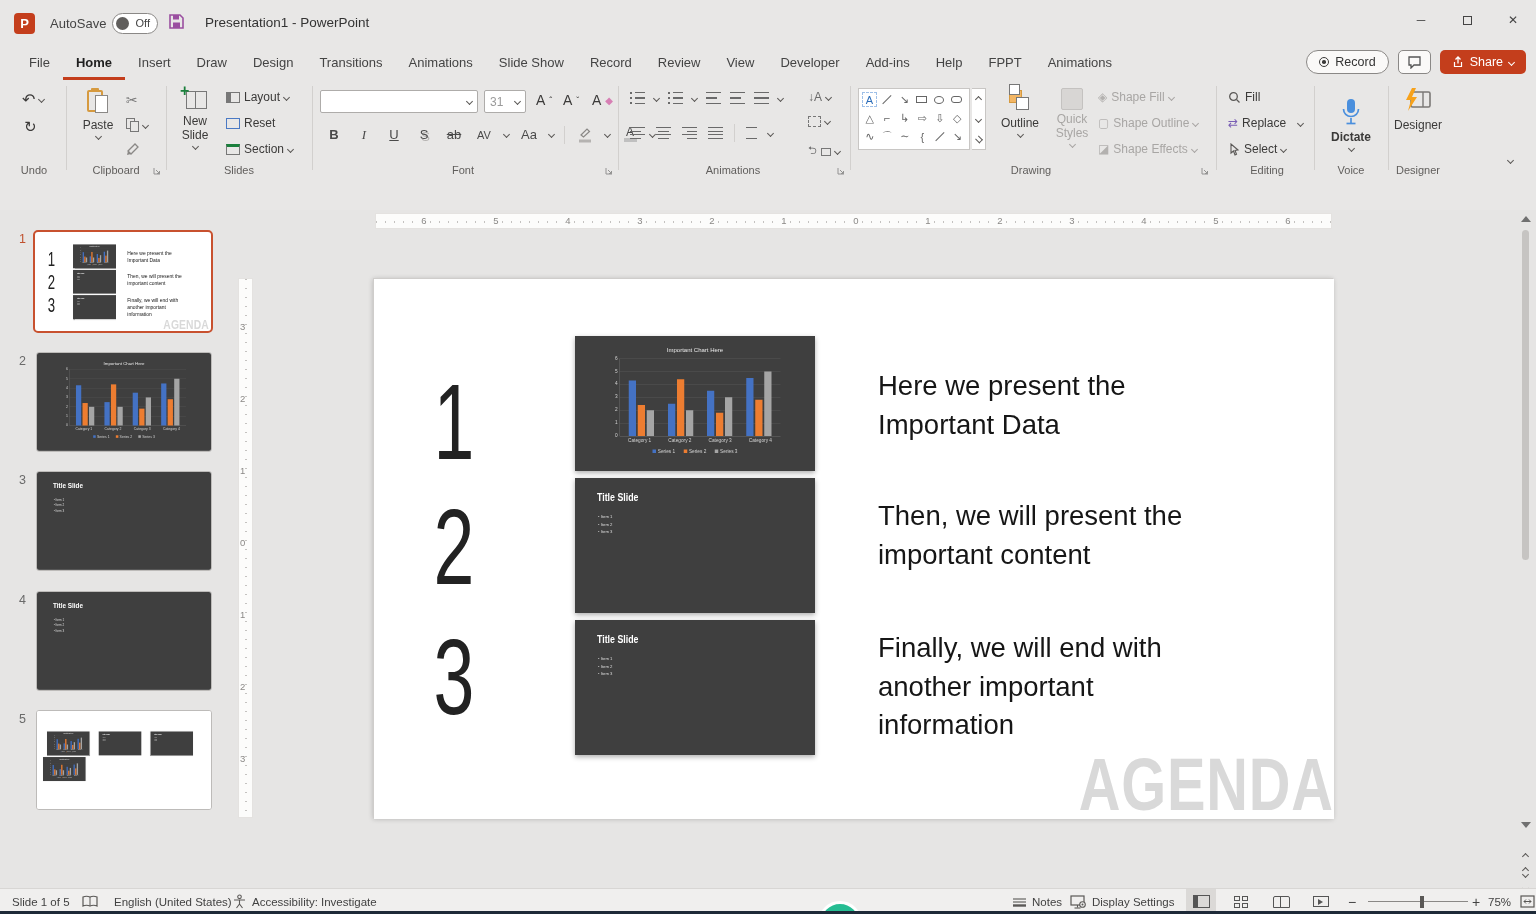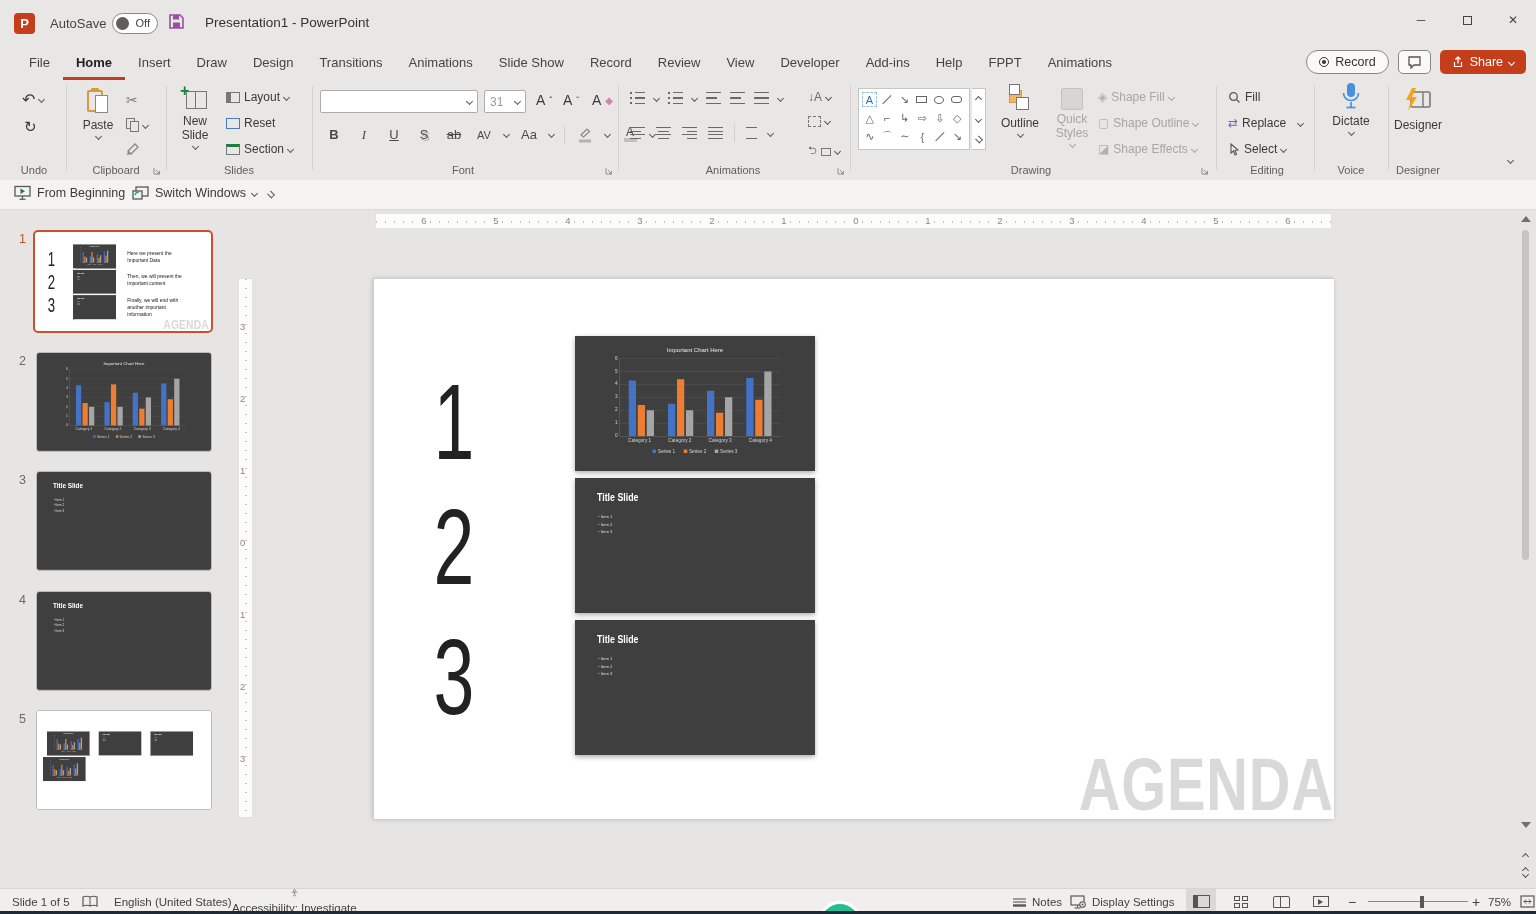--- a/index.html
+++ b/index.html
@@ -483,21 +483,21 @@
     <div class="smallrow" style="left:1228px; top:62px;">
       <svg width="12" height="13" viewBox="0 0 12 13">
           <path d="M3 1 L3 10 L5.5 8 L7 12 L8.5 11.3 L7 7.5 L10 7 z" fill="none" stroke="#5a5856" stroke-width="1.1"></path>
         </svg>
       <span>Select</span>
         <span class="chev"></span>
     </div>
     <div class="grp-label" style="left:1222px; width:90px;">Editing</div>
     <div class="vsep" style="left:1314px;"></div>
 
-    <div class="bigbtn" style="left:1322px; top:2px; width:58px;">
+    <div class="bigbtn" style="left:1322px; top:18px; width:58px;font-weight:bold;">
       <svg width="24" height="30" viewBox="0 0 24 30">
           <rect x="8" y="1" width="8" height="14" rx="4" fill="#4a8fdd"></rect>
           <path d="M4.5 11 a7.5 7.5 0 0 0 15 0" fill="none" stroke="#4a8fdd" stroke-width="1.7"></path>
           <line x1="12" y1="20" x2="12" y2="25" stroke="#4a8fdd" stroke-width="1.7"></line>
           <line x1="7.5" y1="25.5" x2="16.5" y2="25.5" stroke="#4a8fdd" stroke-width="1.7"></line>
         </svg>
       <span>Dictate</span>
       <span class="chev"></span>
     </div>
     <div class="grp-label" style="left:1318px; width:66px;">Voice</div>
@@ -508,41 +508,20 @@
           <rect x="8" y="6" width="19" height="15" rx="1.5" fill="none" stroke="#7a7876" stroke-width="1.6"></rect>
           <line x1="20" y1="6" x2="20" y2="21" stroke="#7a7876" stroke-width="1.4"></line>
           <polygon points="9,2 3,14 8,14 5,25 14,11 9,11 13,2" fill="#f7a21b"></polygon>
         </svg>
       <span>Designer</span>
     </div>
     <div class="grp-label" style="left:1386px; width:64px;">Designer</div>
     <span class="chev" style="position:absolute; left:1508px; top:78px;"></span>
   </div>
 
-  <div id="qat">
-    <div class="qat-item" style="left:14px;">
-      <svg width="17" height="16" viewBox="0 0 17 16">
-          <rect x="1" y="1.5" width="15" height="9.5" fill="none" stroke="#5a5856" stroke-width="1.3"></rect>
-          <polygon points="6.5,3.5 11,6.2 6.5,9" fill="#1a7f3c"></polygon>
-          <line x1="8.5" y1="11" x2="8.5" y2="14" stroke="#5a5856" stroke-width="1.2"></line>
-          <line x1="5.5" y1="14.3" x2="11.5" y2="14.3" stroke="#5a5856" stroke-width="1.2"></line>
-        </svg>
-      <span>From Beginning</span>
-    </div>
-    <div class="qat-item" style="left:132px;">
-      <svg width="17" height="16" viewBox="0 0 17 16">
-          <rect x="4" y="2" width="12" height="9" fill="none" stroke="#5a5856" stroke-width="1.3"></rect>
-          <rect x="1" y="6" width="9" height="8" fill="#f4f3f2" stroke="#5a5856" stroke-width="1.3"></rect>
-          <path d="M3 10 a4 4 0 0 1 4-3" fill="none" stroke="#2a9d8f" stroke-width="1.4"></path>
-        </svg>
-      <span>Switch Windows</span>
-      <span class="chev"></span>
-    </div>
-    <span class="chev" style="position:absolute; left:268px; top:12px; border-top:1.4px solid #5a5856; width:6px;"></span>
-  </div>
 
   <div id="main">
     <div id="thumb-panel">
         <div class="thumb-num sel" style="top: 22px;">1</div>
         <div class="thumb selected" style="top: 20px;">
           <div class="thumb-inner">
             <div class="scaled" style="transform: scale(0.179167);">
               <div class="slide-base light">
                 <div class="ag-num" style="top: 88px;">1</div>
                 <div class="ag-prev" style="top: 57px;">
@@ -1007,46 +986,53 @@
                     </div>
                     <div class="legend-item">
                       <div class="legend-swatch" style="background: rgb(165, 165, 165);"></div>
                       <div class="legend-label">Series 3</div>
                     </div>
                   </div>
                 </div>
               </div>
             </div>
           </div>
+          <div class="ag-text" style="top: 88px;">Here we present the
+Important Data</div>
           <div class="ag-num" style="top: 213px;">2</div>
           <div class="ag-prev" style="top: 199px;">
             <div class="scaled" style="transform: scale(0.25);">
               <div class="slide-base dark">
                 <div class="ts-title">Title Slide</div>
                 <div class="ts-items">
                   <div class="ts-item">• Item 1</div>
                   <div class="ts-item">• Item 2</div>
                   <div class="ts-item">• Item 3</div>
                 </div>
               </div>
             </div>
           </div>
+          <div class="ag-text" style="top: 218px;">Then, we will present the
+important content</div>
           <div class="ag-num" style="top: 343px;">3</div>
           <div class="ag-prev" style="top: 341px;">
             <div class="scaled" style="transform: scale(0.25);">
               <div class="slide-base dark">
                 <div class="ts-title">Title Slide</div>
                 <div class="ts-items">
                   <div class="ts-item">• Item 1</div>
                   <div class="ts-item">• Item 2</div>
                   <div class="ts-item">• Item 3</div>
                 </div>
               </div>
             </div>
           </div>
+          <div class="ag-text" style="top: 350px;">Finally, we will end with
+another important
+information</div>
           <div class="ag-wm">AGENDA</div>
         </div>
       </div>
 
     <div id="vscroll">
       <div class="scr-tri tri-up" style="margin-top:6px;"></div>
       <div id="scr-thumb"></div>
       <div class="scr-tri tri-dn" style="margin-top:600px;"></div>
       <div class="dbl-chev" style="top:636px;"><span class="chev up"></span><br><span class="chev up" style="margin-top:-3px;"></span></div>
       <div class="dbl-chev" style="top:658px;"><span class="chev"></span><br><span class="chev" style="margin-top:-3px;"></span></div>
@@ -1059,21 +1045,21 @@
       </div>
     <div class="sb-item" style="left:76px;">
       <svg width="16" height="14" viewBox="0 0 16 14">
           <path d="M1 2 Q4.5 0.5 8 2 Q11.5 0.5 15 2 V11 Q11.5 9.5 8 11 Q4.5 9.5 1 11 z" fill="none" stroke="#5a5856" stroke-width="1.2"></path>
           <line x1="8" y1="2" x2="8" y2="11" stroke="#5a5856" stroke-width="1"></line>
         </svg>
     </div>
     <div class="sb-item" style="left:108px;">
         <span>English (United States)</span>
       </div>
-    <div class="sb-item" style="left:226px;flex-direction:column;">
+    <div class="sb-item" style="left:226px;">
       <svg width="15" height="15" viewBox="0 0 15 15">
           <circle cx="7.5" cy="2.8" r="1.8" fill="none" stroke="#5a5856" stroke-width="1.1"></circle>
           <path d="M2 6 h11 M7.5 6 v4 M7.5 10 l-3 4 M7.5 10 l3 4" fill="none" stroke="#5a5856" stroke-width="1.1"></path>
         </svg>
       <span>Accessibility: Investigate</span>
     </div>
     <div class="sb-item" style="left:1006px;">
       <svg width="15" height="12" viewBox="0 0 15 12">
           <line x1="1" y1="3" x2="14" y2="3" stroke="#5a5856" stroke-width="1.1"></line>
           <line x1="1" y1="6" x2="14" y2="6" stroke="#5a5856" stroke-width="1.1"></line>

